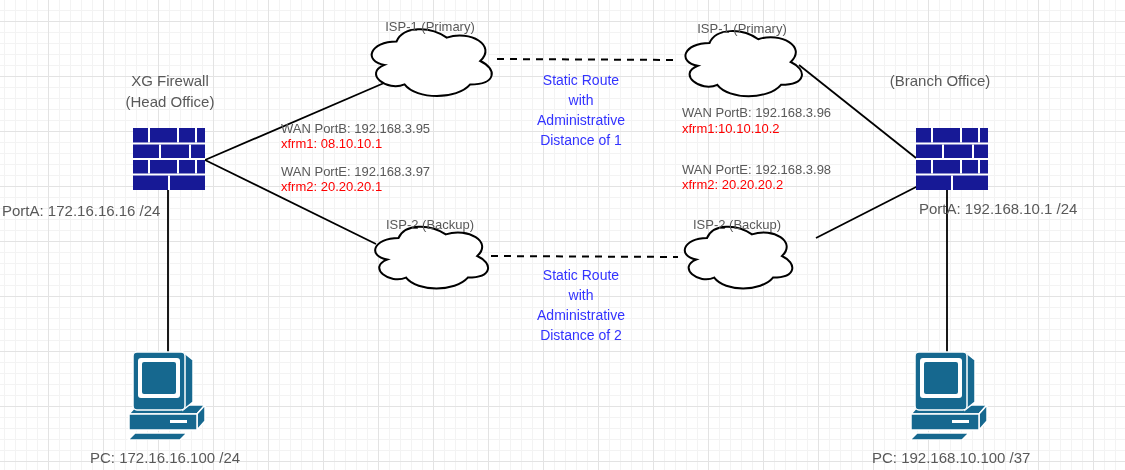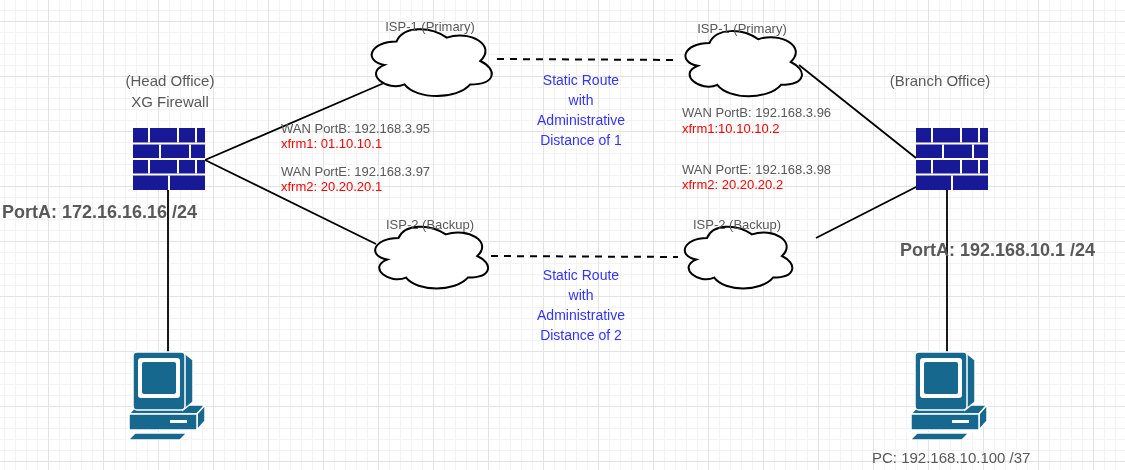--- a/index.html
+++ b/index.html
@@ -27,21 +27,21 @@
   .abs{position:absolute;}
   svg{display:block;}
   .wires{position:absolute;left:0;top:0;width:1125px;height:470px;}
   .wire{stroke:var(--c-line);stroke-width:1.8;fill:none;}
   .wire.dashed{stroke-dasharray:7 6;stroke-width:2;}
   .cloud{display:flex;align-items:flex-start;justify-content:center;}
   .cloud svg{position:absolute;left:0;top:0;width:100%;height:100%;}
   .cloud-path{fill:#ffffff;stroke:var(--c-line);stroke-width:2;vector-effect:non-scaling-stroke;}
   .cloud-label{position:relative;color:var(--c-gray);font-size:13px;white-space:nowrap;transform:translateY(-3px);}
   .device-title{color:var(--c-gray);font-size:15px;line-height:21px;text-align:center;}
-  .port-label{color:var(--c-gray);font-size:18px;white-space:nowrap;font-weight:bold;}
+  .port-label{color:var(--c-gray);font-size:15px;white-space:nowrap;}
   .pc-label{color:var(--c-gray);font-size:15px;white-space:nowrap;}
   .wan-line{color:var(--c-gray);font-size:13px;white-space:nowrap;}
   .xfrm-line{color:var(--c-red);font-size:13px;white-space:nowrap;}
   .route-note{color:var(--c-blue);font-size:14px;line-height:20px;text-align:center;width:150px;}
   .fw-brick{fill:var(--c-firewall);}
   .fw-mortar{fill:#ffffff;}
   .pc-part{fill:var(--c-pc);stroke:#ffffff;stroke-width:1.5;}
   .pc-white{fill:#ffffff;}
 </style>
 </head>
@@ -82,22 +82,22 @@
   </div>
 
   <div class="abs cloud" style="left:677px;top:220px;width:120px;height:72px;">
     <svg viewBox="0 0 100 60" preserveAspectRatio="none">
       <path class="cloud-path" d="M25,15 C5,15 0,30 16,33 C0,39.6 18,54 31,48 C40,60 70,60 80,48 C100,48 100,36 87.5,30 C100,18 80,6 62.5,12 C50,3 30,3 25,15 Z"></path>
     </svg>
     <span class="cloud-label">ISP-2 (Backup)</span>
   </div>
 
   <div class="abs device-title" style="left:95px;top:70px;width:150px;">
+    <div>XG Firewall</div>
     <div>(Head Office)</div>
-    <div>XG Firewall</div>
   </div>
 
   <svg class="abs" style="left:133px;top:128px;" width="72" height="62" viewBox="0 0 72 62">
     <rect class="fw-brick" x="0" y="0" width="72" height="62"></rect>
     <rect class="fw-mortar" x="0" y="14.5" width="72" height="2"></rect>
     <rect class="fw-mortar" x="0" y="30" width="72" height="2"></rect>
     <rect class="fw-mortar" x="0" y="45.5" width="72" height="2"></rect>
     <rect class="fw-mortar" x="15" y="0" width="2" height="14.5"></rect>
     <rect class="fw-mortar" x="44" y="0" width="2" height="14.5"></rect>
     <rect class="fw-mortar" x="62" y="0" width="2" height="14.5"></rect>
@@ -105,21 +105,21 @@
     <rect class="fw-mortar" x="56" y="16.5" width="2" height="13.5"></rect>
     <rect class="fw-mortar" x="15" y="32" width="2" height="13.5"></rect>
     <rect class="fw-mortar" x="44" y="32" width="2" height="13.5"></rect>
     <rect class="fw-mortar" x="62" y="32" width="2" height="13.5"></rect>
     <rect class="fw-mortar" x="35" y="47.5" width="2" height="14.5"></rect>
   </svg>
 
   <div class="abs port-label" style="left:2px;top:202px;">PortA: 172.16.16.16 /24</div>
 
   <div class="abs wan-line" style="left:281px;top:121px;">WAN PortB: 192.168.3.95</div>
-  <div class="abs xfrm-line" style="left:281px;top:136px;">xfrm1: 01.10.10.1</div>
+  <div class="abs xfrm-line" style="left:281px;top:136px;">xfrm1: 08.10.10.1</div>
   <div class="abs wan-line" style="left:281px;top:164px;">WAN PortE: 192.168.3.97</div>
   <div class="abs xfrm-line" style="left:281px;top:179px;">xfrm2: 20.20.20.1</div>
 
   <div class="abs device-title" style="left:866px;top:70px;width:148px;">
     <div>(Branch Office)</div>
   </div>
 
   <svg class="abs" style="left:916px;top:128px;" width="72" height="62" viewBox="0 0 72 62">
     <rect class="fw-brick" x="0" y="0" width="72" height="62"></rect>
     <rect class="fw-mortar" x="0" y="14.5" width="72" height="2"></rect>
@@ -129,21 +129,21 @@
     <rect class="fw-mortar" x="44" y="0" width="2" height="14.5"></rect>
     <rect class="fw-mortar" x="62" y="0" width="2" height="14.5"></rect>
     <rect class="fw-mortar" x="26" y="16.5" width="2" height="13.5"></rect>
     <rect class="fw-mortar" x="56" y="16.5" width="2" height="13.5"></rect>
     <rect class="fw-mortar" x="15" y="32" width="2" height="13.5"></rect>
     <rect class="fw-mortar" x="44" y="32" width="2" height="13.5"></rect>
     <rect class="fw-mortar" x="62" y="32" width="2" height="13.5"></rect>
     <rect class="fw-mortar" x="35" y="47.5" width="2" height="14.5"></rect>
   </svg>
 
-  <div class="abs port-label" style="left:900px;top:200px;margin-top:40px;">PortA: 192.168.10.1 /24</div>
+  <div class="abs port-label" style="left:919px;top:200px;">PortA: 192.168.10.1 /24</div>
 
   <div class="abs wan-line" style="left:682px;top:105px;">WAN PortB: 192.168.3.96</div>
   <div class="abs xfrm-line" style="left:682px;top:121px;">xfrm1:10.10.10.2</div>
   <div class="abs wan-line" style="left:682px;top:162px;">WAN PortE: 192.168.3.98</div>
   <div class="abs xfrm-line" style="left:682px;top:177px;">xfrm2: 20.20.20.2</div>
 
   <div class="abs route-note" style="left:506px;top:70px;">
     <div>Static Route</div>
     <div>with</div>
     <div>Administrative</div>
@@ -161,20 +161,21 @@
     <polygon class="pc-part" points="6,64 14,55 82,55 74,64"></polygon>
     <polygon class="pc-part" points="74,64 82,55 82,71 74,80"></polygon>
     <rect class="pc-part" x="6" y="64" width="68" height="16"></rect>
     <polygon class="pc-part" points="60,2 70,10 70,52 60,60"></polygon>
     <rect class="pc-part" x="10" y="2" width="52" height="58" rx="4"></rect>
     <rect class="pc-white" x="15" y="8" width="42" height="40" rx="3"></rect>
     <rect x="19" y="12" width="34" height="32" rx="2" style="fill:var(--c-pc);"></rect>
     <rect class="pc-white" x="47" y="70" width="17" height="3"></rect>
     <polygon class="pc-part" points="12,83 64,83 57,90 5,90"></polygon>
   </svg>
+  <div class="abs pc-label" style="left:90px;top:449px;">PC: 172.16.16.100 /24</div>
 
   <svg class="abs" style="left:905px;top:350px;" width="90" height="90" viewBox="0 0 90 90">
     <polygon class="pc-part" points="6,64 14,55 82,55 74,64"></polygon>
     <polygon class="pc-part" points="74,64 82,55 82,71 74,80"></polygon>
     <rect class="pc-part" x="6" y="64" width="68" height="16"></rect>
     <polygon class="pc-part" points="60,2 70,10 70,52 60,60"></polygon>
     <rect class="pc-part" x="10" y="2" width="52" height="58" rx="4"></rect>
     <rect class="pc-white" x="15" y="8" width="42" height="40" rx="3"></rect>
     <rect x="19" y="12" width="34" height="32" rx="2" style="fill:var(--c-pc);"></rect>
     <rect class="pc-white" x="47" y="70" width="17" height="3"></rect>

